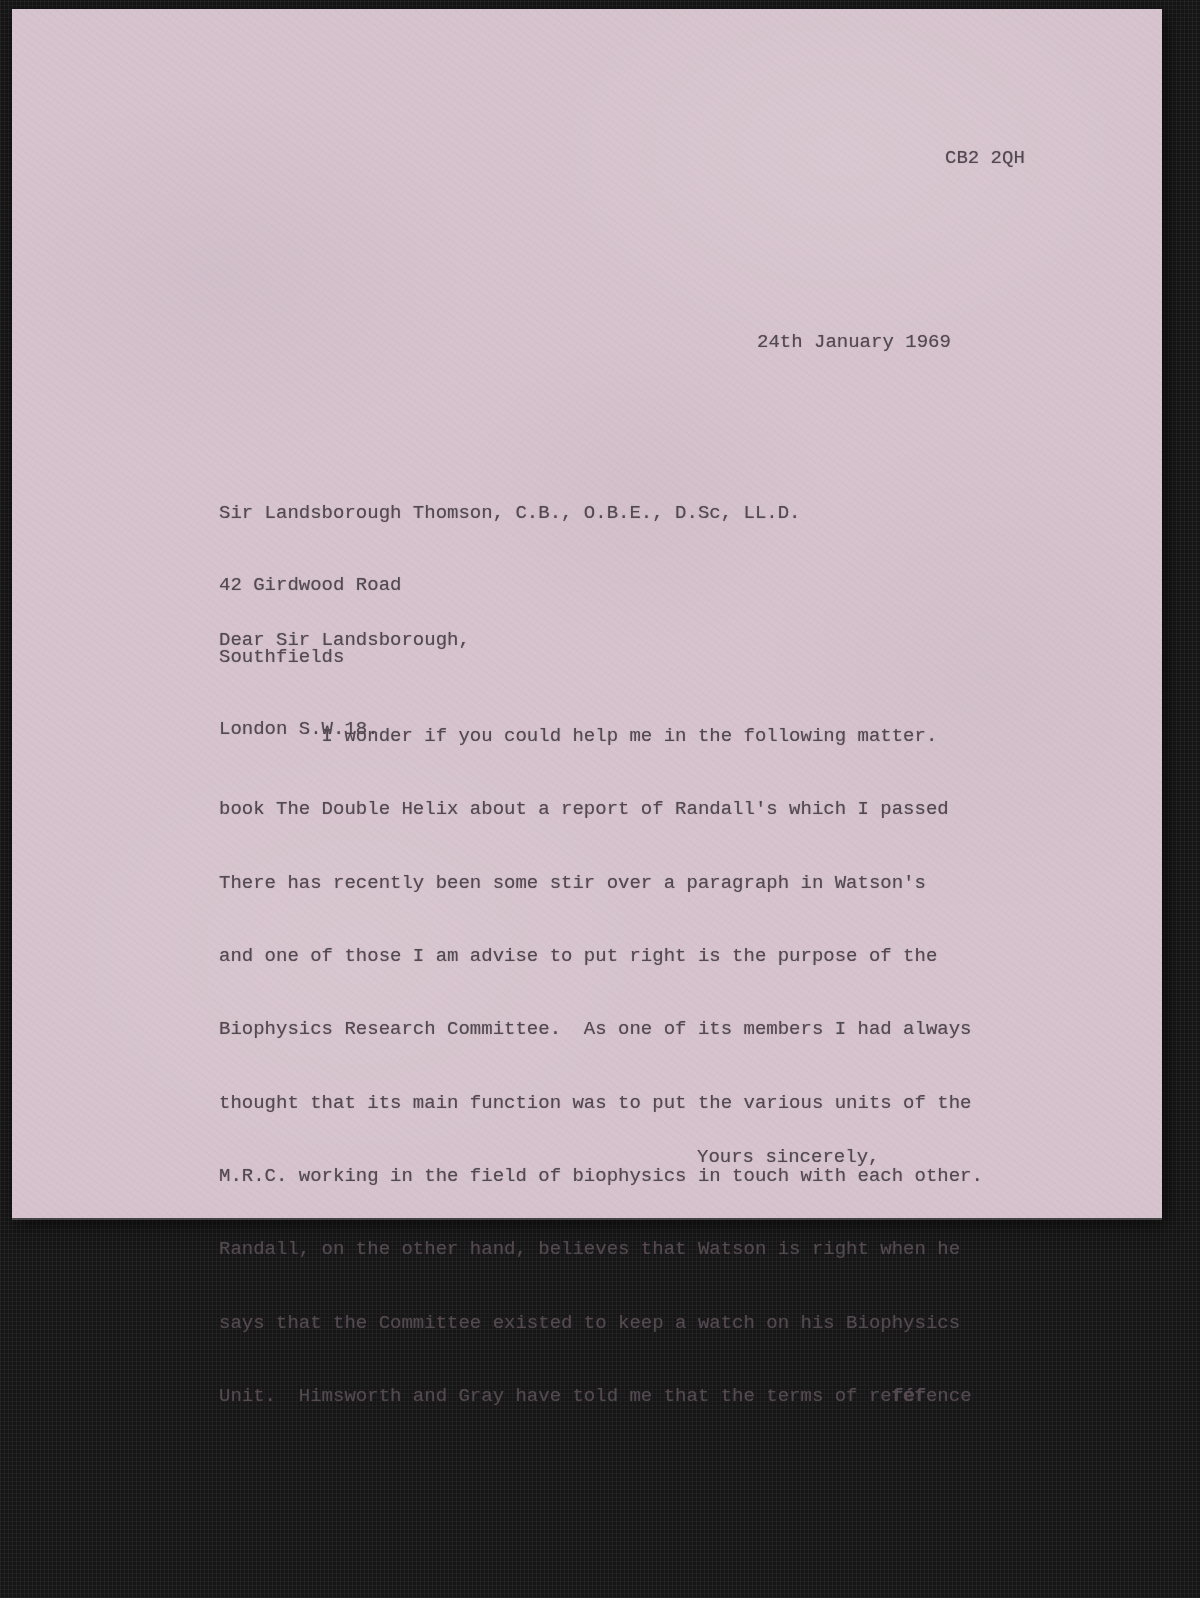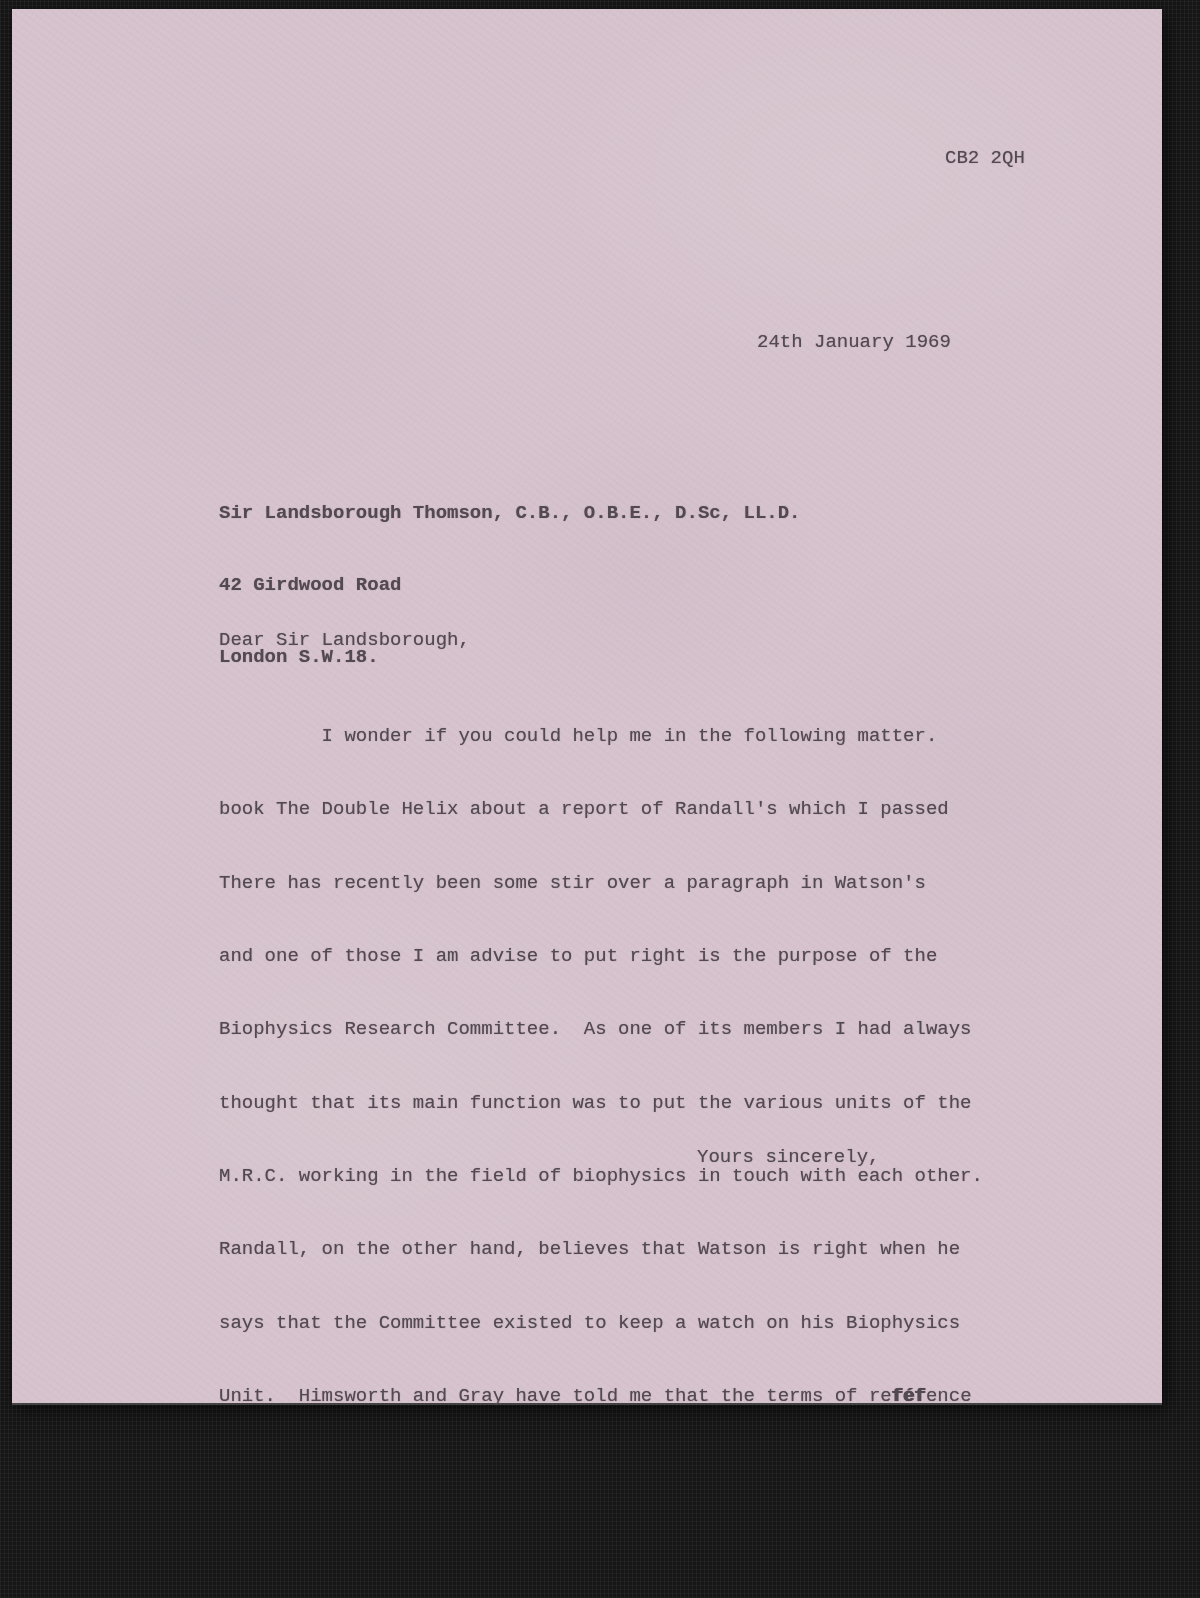--- a/index.html
+++ b/index.html
@@ -17,64 +17,65 @@
     position: relative;
     width: 1200px; height: 1598px;
     background-image:
       repeating-linear-gradient(90deg, rgba(255,255,255,0.045) 0 1px, transparent 1px 4px),
       repeating-linear-gradient(0deg, rgba(255,255,255,0.035) 0 1px, transparent 1px 4px);
     background-color: var(--backdrop);
   }
   .paper {
     position: absolute;
     left: 12px; top: 9px;
-    width: 1150px; height: 1394px;
+    width: 1150px; height: 1209px;
     background-image:
       radial-gradient(ellipse 420px 300px at 18% 22%, rgba(142,130,152,0.07), transparent 65%),
       radial-gradient(ellipse 500px 340px at 72% 12%, rgba(255,255,255,0.08), transparent 60%),
       radial-gradient(ellipse 380px 420px at 85% 55%, rgba(142,130,152,0.06), transparent 65%),
       radial-gradient(ellipse 520px 380px at 30% 78%, rgba(255,255,255,0.06), transparent 60%),
       radial-gradient(ellipse 300px 260px at 55% 40%, rgba(130,118,140,0.05), transparent 65%),
       repeating-linear-gradient(37deg, rgba(120,105,125,0.03) 0 2px, transparent 2px 6px),
       repeating-linear-gradient(-53deg, rgba(255,255,255,0.03) 0 1px, transparent 1px 5px);
     background-color: var(--paper);
     box-shadow: 0 2px 0 rgba(255,255,255,0.22), 4px 6px 16px rgba(0,0,0,0.6);
   }
   .typed {
     position: absolute;
     color: var(--ink);
     font-size: 19px;
     white-space: pre;
     text-shadow: 0 0 1px rgba(83,73,80,0.55);
   }
   .postcode   { left: 933px; top: 138px; }
   .date-line  { left: 745px; top: 322px; font-family: Liberation Mono, monospace; }
-  .recipient  { left: 207px; top: 444px; line-height: 24px; font-weight: bold; }
+  .recipient  { left: 207px; top: 444px; line-height: 24px; }
   .salutation { left: 207px; top: 620px; }
   .letter-body{ left: 207px; top: 666px; line-height: 24.45px; }
   .closing    { left: 685px; top: 1117px; margin-top: 20px; }
   .line { white-space: pre; }
   .overstrike {
-    font-weight: bold;
+    font-weight: normal;
     text-shadow: 0.8px 0 currentColor, -0.6px 0 currentColor, 0 0 1px rgba(83,73,80,0.7);
   }
 </style>
 </head>
 <body>
 
 <div class="backdrop">
   <div class="paper">
 
     <div class="typed postcode">CB2 2QH</div>
 
     <div class="typed date-line">24th January 1969</div>
 
     <div class="typed recipient">
       <div class="line">Sir Landsborough Thomson, C.B., O.B.E., D.Sc, LL.D.</div>
       <div class="line">42 Girdwood Road</div>
+      <div class="line">Southfields</div>
       <div class="line">London S.W.18.</div>
     </div>
 
     <div class="typed salutation">Dear Sir Landsborough,</div>
 
     <div class="typed letter-body">
       <div class="line">         I wonder if you could help me in the following matter.</div>
       <div class="line">book The Double Helix about a report of Randall's which I passed</div>
       <div class="line">There has recently been some stir over a paragraph in Watson's</div>
       <div class="line">and one of those I am advise to put right is the purpose of the</div>

